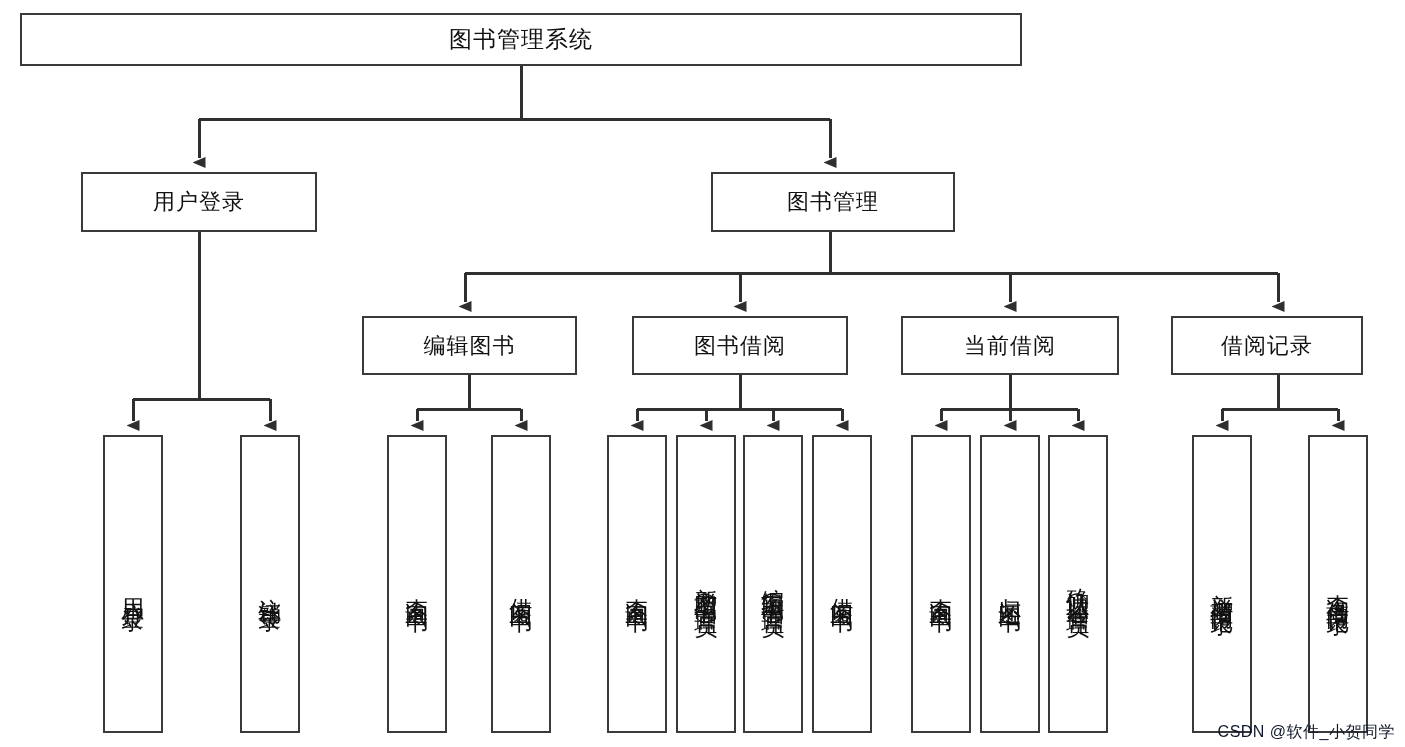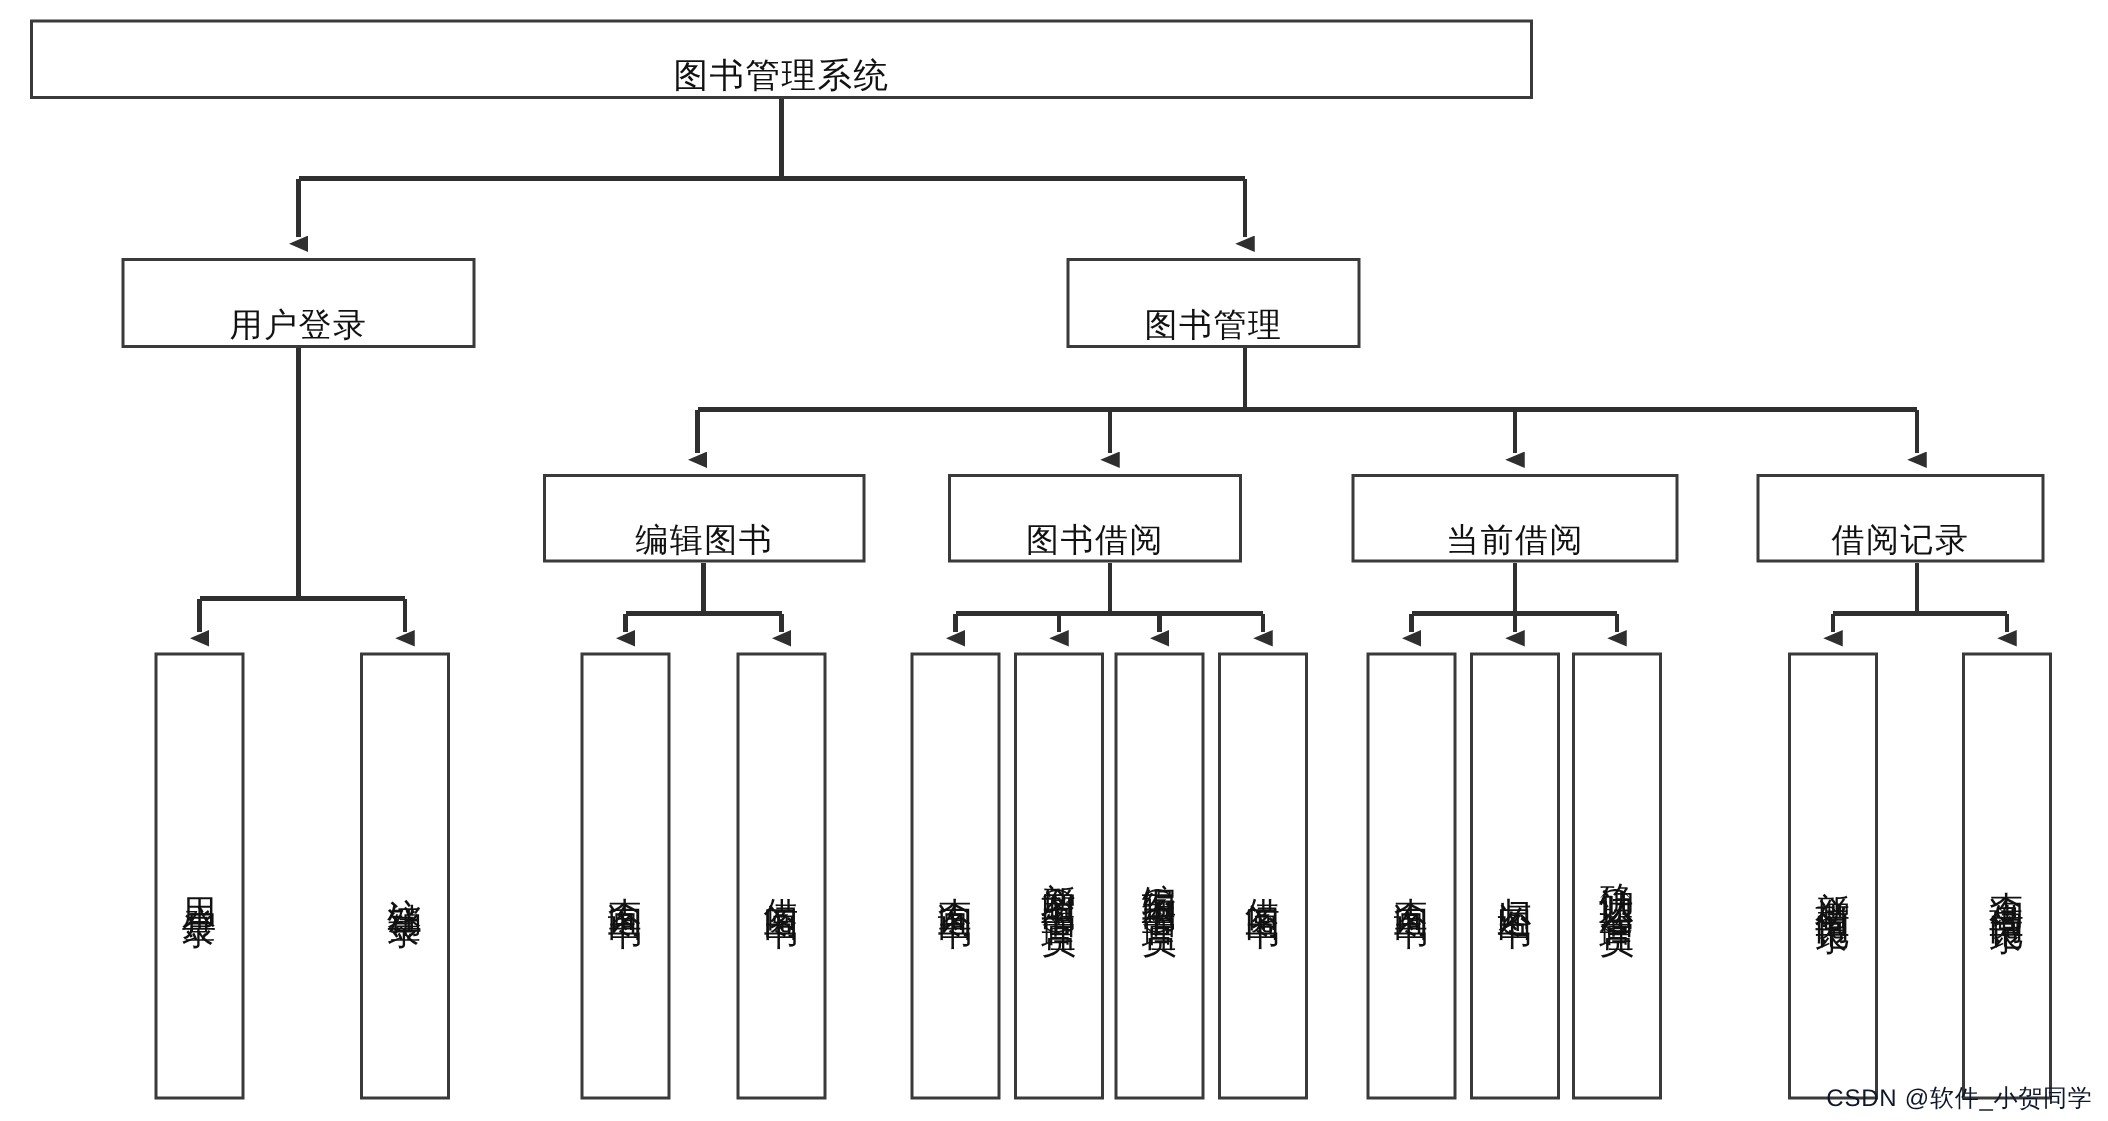--- a/index.html
+++ b/index.html
@@ -9,21 +9,21 @@
   }
   #stage{position:relative;width:1405px;height:747px;background:#fff;}
   svg#wires{position:absolute;left:0;top:0;width:1405px;height:747px;}
 
   .node{
     position:absolute;
     box-sizing:border-box;
     background:#ffffff;
     border:2px solid #3a3a3a;
     display:flex;
-    align-items:flex-end;
+    align-items:center;
     justify-content:center;
     color:#111111;
   }
   .node .lbl{
     display:block;
     text-align:center;
     line-height:1.18;
     white-space:nowrap;
   }
   
@@ -111,28 +111,28 @@
     </g>
   </svg>
 
   <div class="node h-node root" style="left:20px;top:13px;width:1002px;height:53px;">
     <span class="lbl">图书管理系统</span>
   </div>
 
   <div class="node h-node" style="left:81px;top:172px;width:236px;height:60px;">
     <span class="lbl">用户登录</span>
   </div>
-  <div class="node h-node" style="left:711px;top:172px;width:196px;height:60px;">
+  <div class="node h-node" style="left:711px;top:172px;width:244px;height:60px;">
     <span class="lbl">图书管理</span>
   </div>
 
   <div class="node h-node" style="left:362px;top:316px;width:215px;height:59px;">
     <span class="lbl">编辑图书</span>
   </div>
-  <div class="node h-node" style="left:632px;top:316px;width:196px;height:59px;">
+  <div class="node h-node" style="left:632px;top:316px;width:216px;height:59px;">
     <span class="lbl">图书借阅</span>
   </div>
   <div class="node h-node" style="left:901px;top:316px;width:218px;height:59px;font-family:Liberation Serif, serif;">
     <span class="lbl">当前借阅</span>
   </div>
   <div class="node h-node" style="left:1171px;top:316px;width:192px;height:59px;">
     <span class="lbl">借阅记录</span>
   </div>
 
   <div class="node v-node" style="left:103px;top:435px;width:60px;height:298px;">

